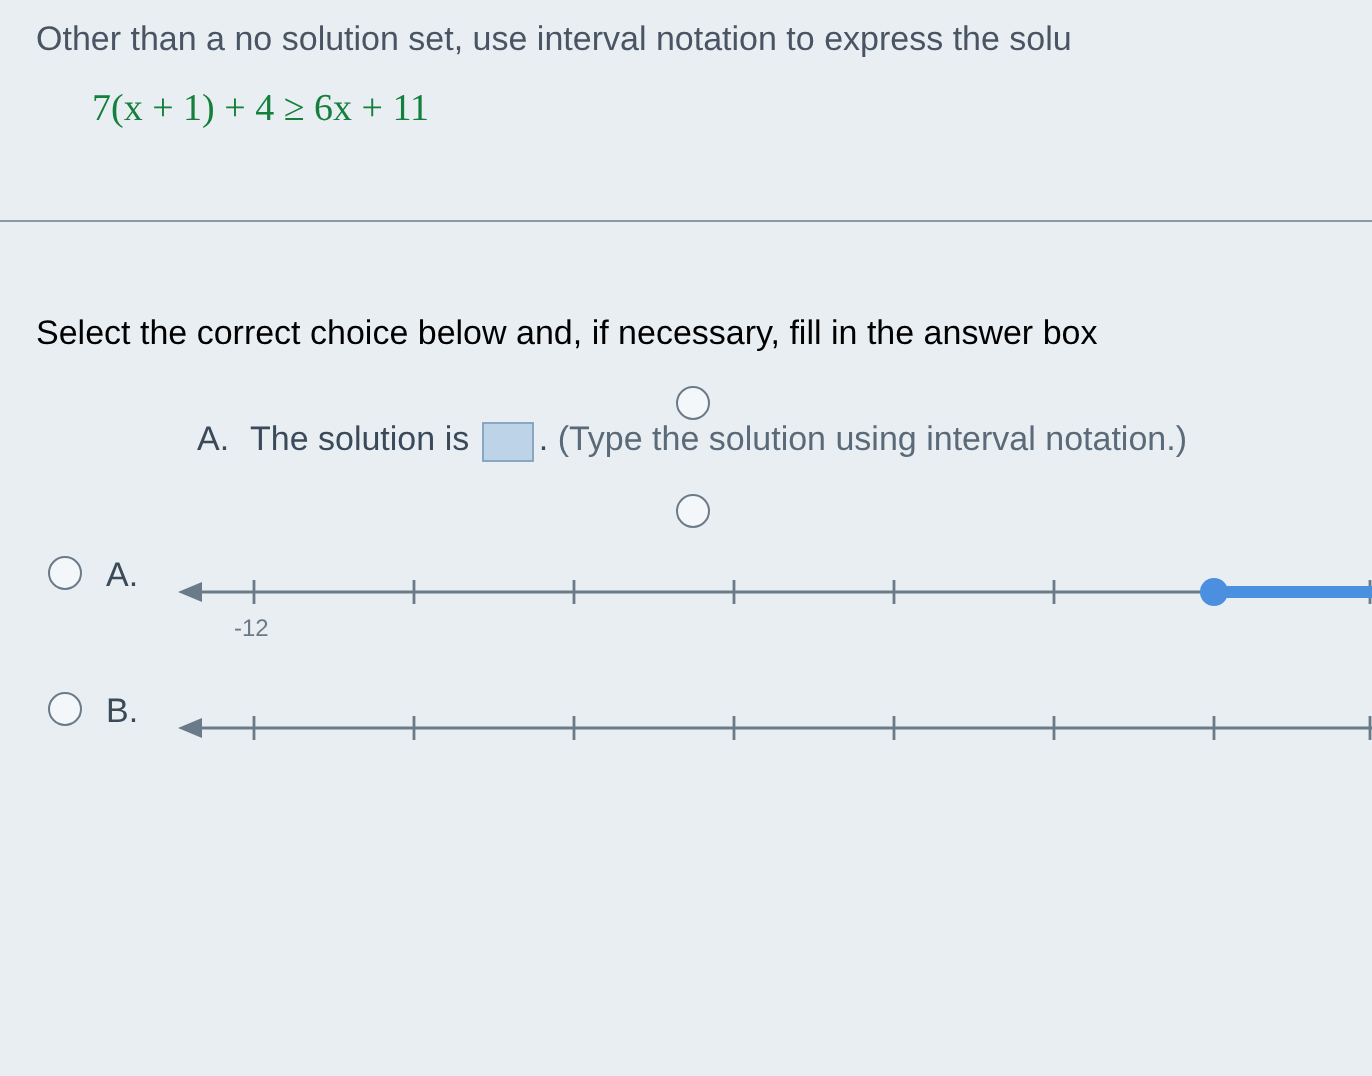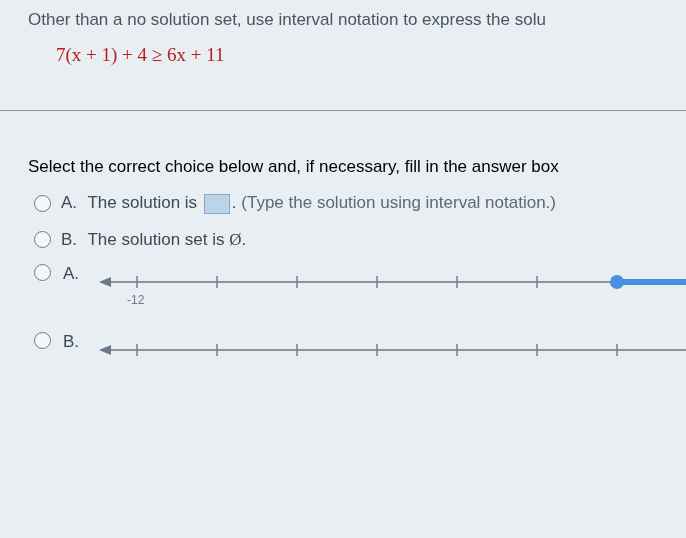--- a/index.html
+++ b/index.html
@@ -5,38 +5,38 @@
     * { box-sizing: border-box; margin: 0; padding: 0; }
     body {
       font-family: Arial, Helvetica, sans-serif;
       background: #e8eef2;
       width: 686px;
       height: 538px;
       overflow: hidden;
       color: #3a4a5a;
       font-size: 17px;
     }
-    .section { padding: 10px 28px; }
+    .section { padding: 10px 18px; }
     .prompt-text { color: #4a5563; margin-bottom: 14px; }
     .equation {
       font-family: "Times New Roman", serif;
       font-size: 19px;
-      color: #b91c1c;
+      color: #15803d;
       margin: 8px 0 18px 28px;
     }
     .hr {
       border: none;
       border-top: 1px solid #8a99a6;
       margin: 16px 0 24px 0;
     }
     .choice-row {
       display: flex;
       align-items: center;
-      gap: 10px;
       margin: 16px 0 14px 6px;
+      flex-direction: column;
     }
     .radio {
       width: 17px; height: 17px;
       border: 1.6px solid #6b7a88;
       border-radius: 50%;
       background: #f4f7f9;
       flex-shrink: 0;
     }
     .choice-label { color: #3a4a5a; }
     .choice-letter { font-weight: normal; margin-right: 6px; }
@@ -78,24 +78,20 @@
     <div class="choice-label">
       <span class="choice-letter">A.</span>
       <span>The solution is</span>
       <span class="fill-box"></span><span>.</span>
       <span class="hint">(Type the solution using interval notation.)</span>
     </div>
   </div>
 
   <div class="choice-row">
     <div class="radio"></div>
-    <div class="choice-label">
-      <span class="choice-letter">B.</span>
-      <span>The solution set is </span><span class="null-sym">Ø</span><span>.</span>
-    </div>
   </div>
 
 
   <div class="graph-block">
     <div class="radio"></div>
     <div class="choice-letter">A.</div>
     <div class="graph-area">
       <svg class="numline" viewBox="0 0 600 46">
         <polygon points="2,14 14,9 14,19" fill="#6b7a88"></polygon>
         <line class="axis" x1="12" y1="14" x2="600" y2="14"></line>

